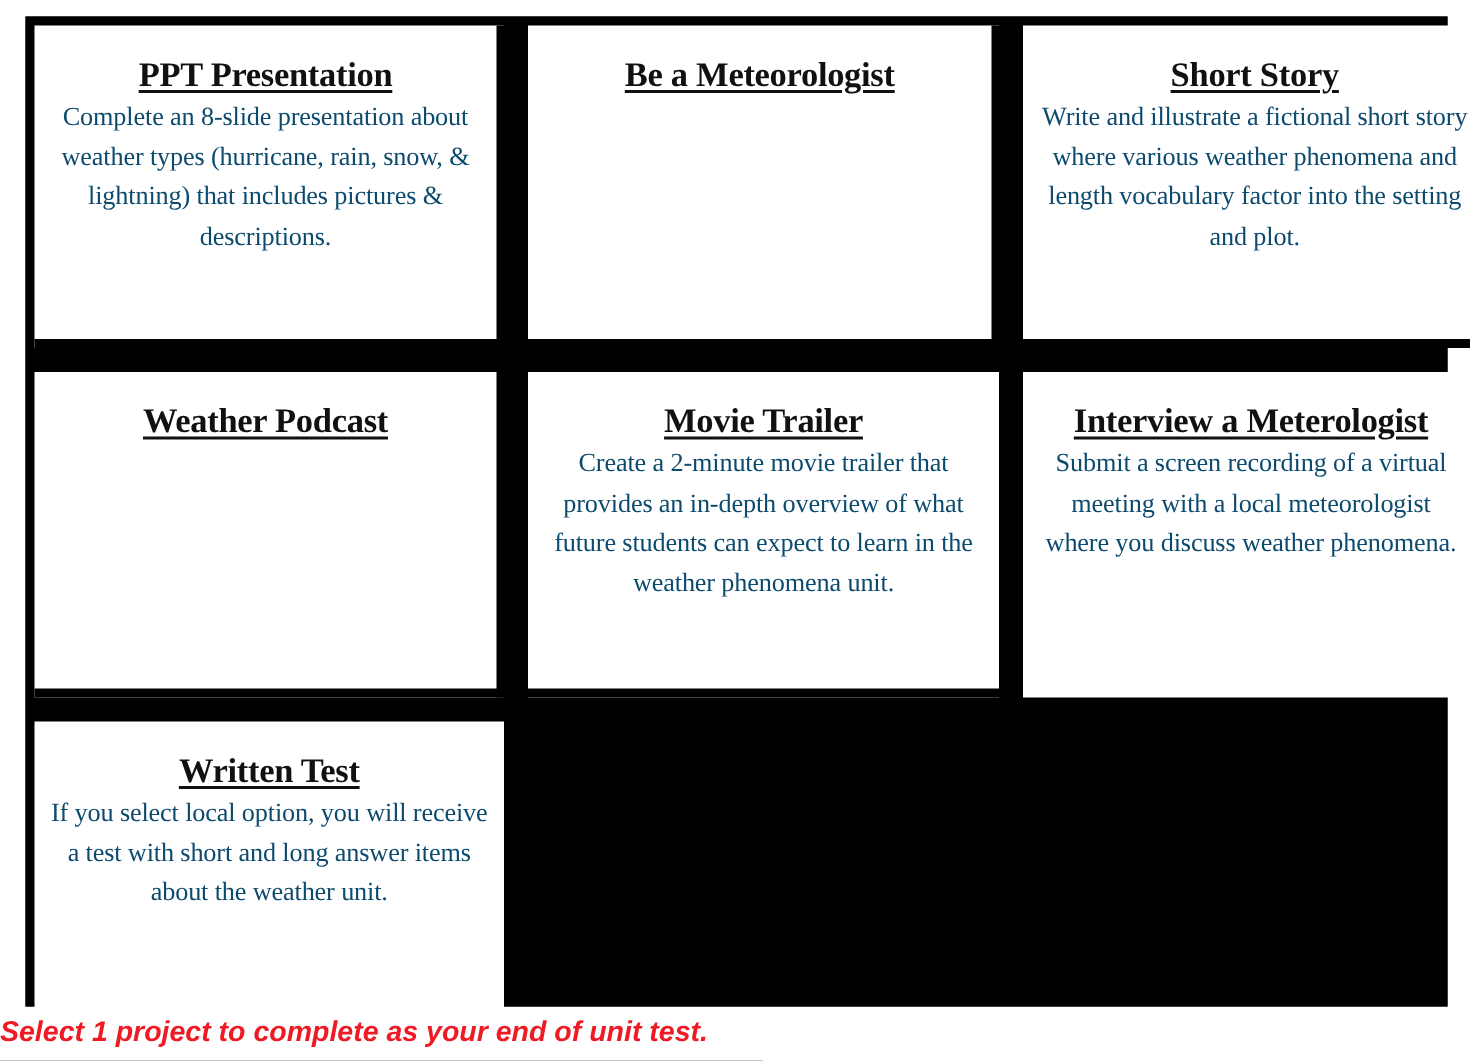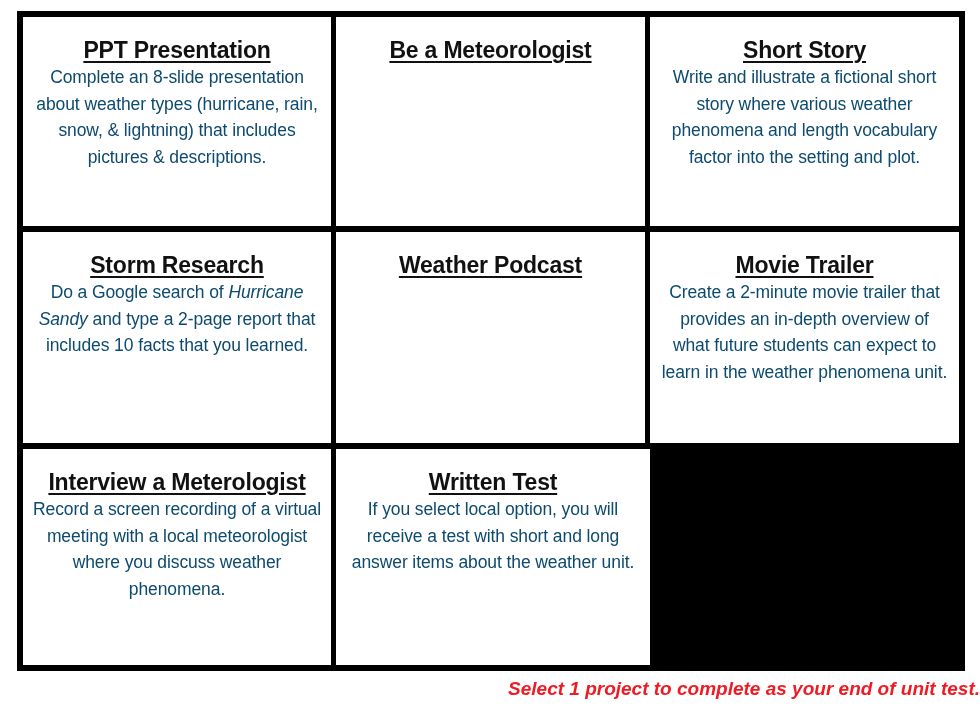--- a/index.html
+++ b/index.html
@@ -20,21 +20,22 @@
       left: 17px;
       top: 11px;
       width: 948px;
       height: 660px;
       box-sizing: border-box;
       border: 6px solid #000000;
       display: grid;
       grid-template-columns: 313px 314px 309px;
       grid-template-rows: 215px 217px 216px;
       background: #000000;
-      gap: 0;
+      gap: 16px;
+      font-family: Liberation Serif, serif;
     }
     .cell {
       background: #ffffff;
       box-sizing: border-box;
       text-align: center;
       padding: 20px 10px 0 10px;
       overflow: hidden;
     }
     
     .cell.c0, .cell.c1 { border-right: 5px solid #000; }
@@ -59,21 +60,21 @@
       letter-spacing: -0.1px;
     }
     .cell-desc em {
       font-style: italic;
     }
     .footer-note {
       position: absolute;
       left: 0;
       top: 676px;
       width: 980px;
-      text-align: right;
+      text-align: left;
       font-weight: bold;
       font-style: italic;
       font-size: 19px;
       line-height: 26px;
       color: #ee1b24;
     }
   </style>
 </head>
 <body>
 
@@ -86,37 +87,33 @@
 
   <div class="cell r0 c1">
     <div class="cell-title">Be a Meteorologist</div>
   </div>
 
   <div class="cell r0 c2">
     <div class="cell-title">Short Story</div>
     <div class="cell-desc">Write and illustrate a fictional short story where various weather phenomena and length vocabulary factor into the setting and plot.</div>
   </div>
 
-  <div class="cell r1 c0">
-    <div class="cell-title">Storm Research</div>
-    <div class="cell-desc"><span>Do a Google search of </span><em>Hurricane Sandy</em><span> and type a 2-page report that includes 10 facts that you learned.</span></div>
-  </div>
 
   <div class="cell r1 c1">
     <div class="cell-title">Weather Podcast</div>
   </div>
 
   <div class="cell r1 c2">
     <div class="cell-title">Movie Trailer</div>
     <div class="cell-desc">Create a 2-minute movie trailer that provides an in-depth overview of what future students can expect to learn in the weather phenomena unit.</div>
   </div>
 
   <div class="cell r2 c0">
     <div class="cell-title">Interview a Meterologist</div>
-    <div class="cell-desc">Record a screen recording of a virtual meeting with a local meteorologist where you discuss weather phenomena.</div>
+    <div class="cell-desc">Submit a screen recording of a virtual meeting with a local meteorologist where you discuss weather phenomena.</div>
   </div>
 
 
   <div class="cell r2 c2">
     <div class="cell-title">Written Test</div>
     <div class="cell-desc">If you select local option, you will receive a test with short and long answer items about the weather unit.</div>
   </div>
 
 </div>
 

